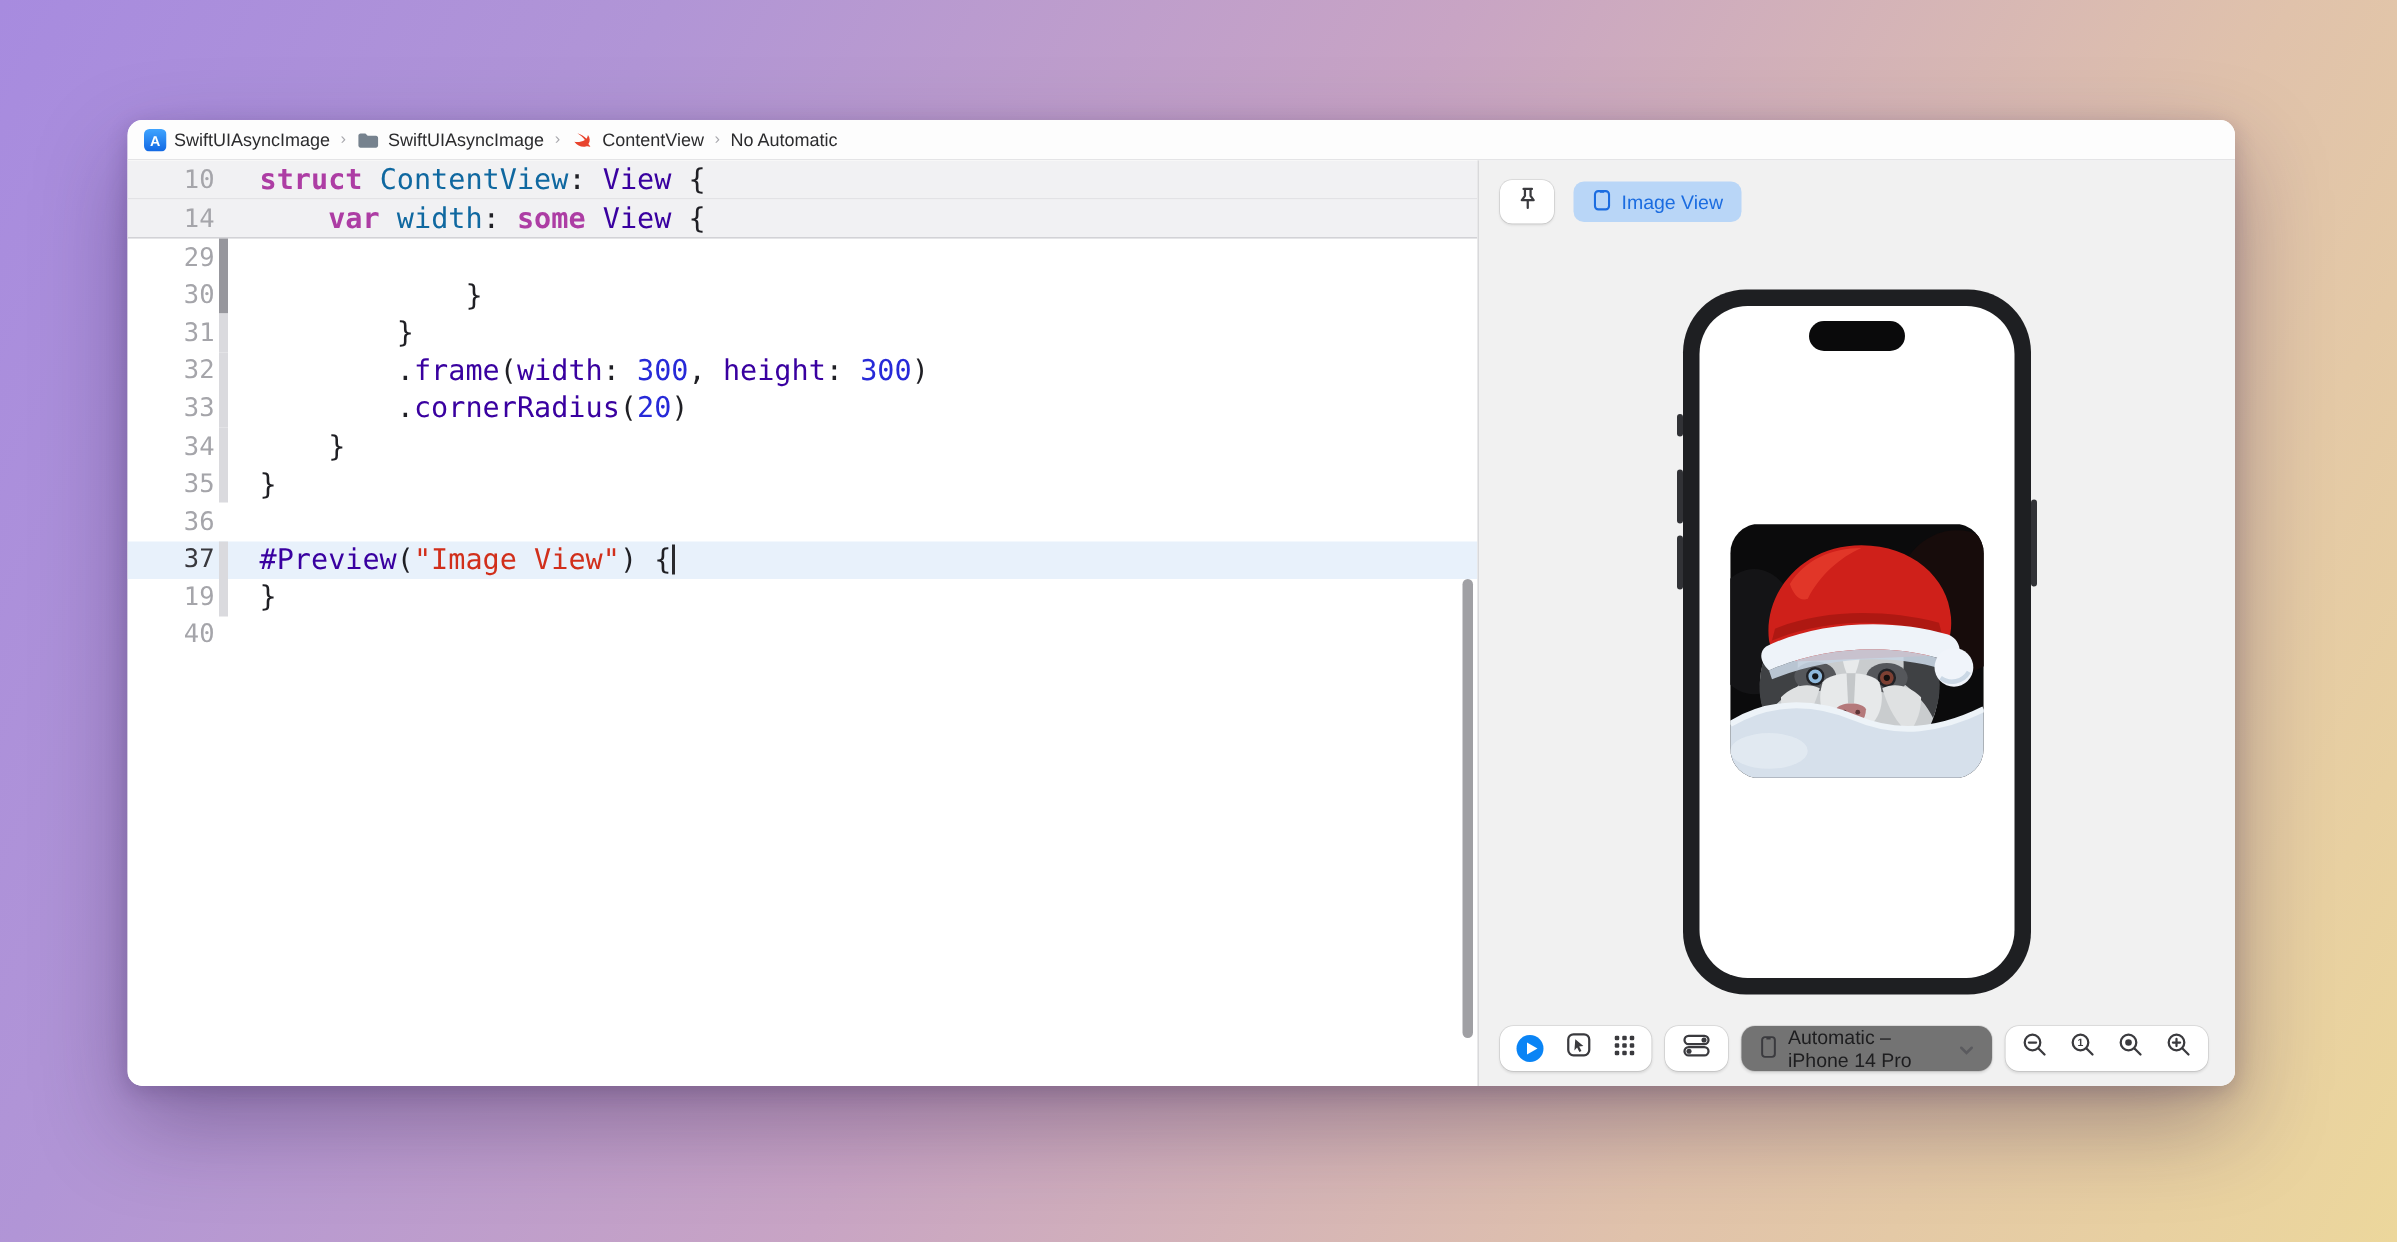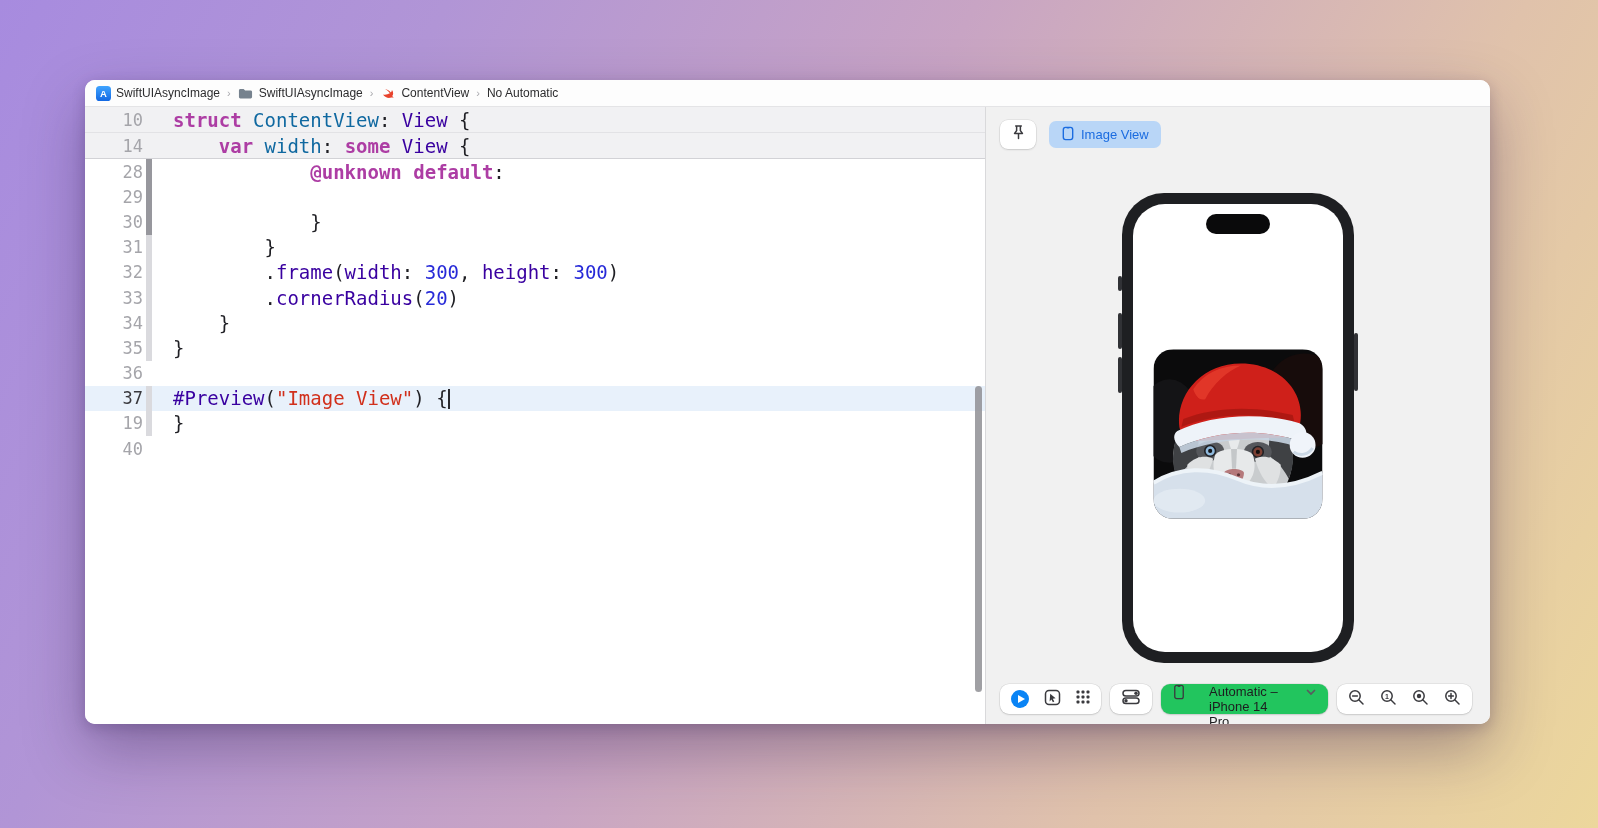--- a/index.html
+++ b/index.html
@@ -66,21 +66,21 @@
   .sbtn.b4 { right:-4px; top:140px; height:58px; }
   .shot { position:absolute; top:145px; left:50%; transform:translateX(-50%); width:169px; height:170px; border-radius:20px; overflow:hidden; }
   .shot svg { display:block; }
   
   .pbar { position:absolute; left:14px; right:18px; bottom:10px; display:flex; align-items:center; gap:9px; }
   .tgroup { background:#fff; border-radius:9px; height:30px; display:flex; align-items:center; gap:15px; padding:0 11px;
     box-shadow:0 0 0 .5px rgba(0,0,0,.10), 0 1px 2px rgba(0,0,0,.12); }
   .tbtn { display:flex; align-items:center; justify-content:center; cursor:pointer; }
   .playc { width:18px; height:18px; border-radius:50%; background:#0a84f5; display:flex; align-items:center; justify-content:center; }
   .playc .tri { width:0; height:0; border-left:7px solid #fff; border-top:4.5px solid transparent; border-bottom:4.5px solid transparent; margin-left:2px; }
-  .devsel { background:#22c55e; border-radius:9px; height:30px; display:flex; gap:24px; padding:0 12px;
+  .devsel { background:#737373; border-radius:9px; height:30px; display:flex; align-items:center; gap:7px; padding:0 12px;
     box-shadow:0 0 0 .5px rgba(0,0,0,.10), 0 1px 2px rgba(0,0,0,.12); font-size:13px; color:#1d1d1f; cursor:pointer; }
   .zoomg { margin-left:auto; }
 </style>
 </head>
 <body>
 
 <div class="window">
 
   <div class="jumpbar">
     <span class="crumb">
@@ -121,21 +121,20 @@
       <span>No Automatic</span>
     </span>
   </div>
 
   <div class="main">
 
     <div class="editor">
       <div>
           <div class="crow sticky"><span class="ln">10</span><span class="ribbon"></span><span class="ct"><span class="kw">struct</span><span class="pl"> </span><span class="ty">ContentView</span><span class="pl">: </span><span class="sdk">View</span><span class="pl"> {</span></span></div>
           <div class="crow sticky"><span class="ln">14</span><span class="ribbon"></span><span class="ct"><span class="pl">    </span><span class="kw">var</span><span class="pl"> </span><span class="ty">width</span><span class="pl">: </span><span class="kw">some</span><span class="pl"> </span><span class="sdk">View</span><span class="pl"> {</span></span></div>
-          <div class="crow"><span class="ln">28</span><span class="ribbon dark"></span><span class="ct"><span class="pl">            </span><span class="kw">@unknown</span><span class="pl"> </span><span class="kw">default</span><span class="pl">:</span></span></div>
           <div class="crow"><span class="ln">29</span><span class="ribbon dark"></span></div>
           <div class="crow"><span class="ln">30</span><span class="ribbon dark"></span><span class="ct"><span class="pl">            }</span></span></div>
           <div class="crow"><span class="ln">31</span><span class="ribbon light"></span><span class="ct"><span class="pl">        }</span></span></div>
           <div class="crow"><span class="ln">32</span><span class="ribbon light"></span><span class="ct"><span class="pl">        .</span><span class="fn">frame</span><span class="pl">(</span><span class="fn">width</span><span class="pl">: </span><span class="num">300</span><span class="pl">, </span><span class="fn">height</span><span class="pl">: </span><span class="num">300</span><span class="pl">)</span></span></div>
           <div class="crow"><span class="ln">33</span><span class="ribbon light"></span><span class="ct"><span class="pl">        .</span><span class="fn">cornerRadius</span><span class="pl">(</span><span class="num">20</span><span class="pl">)</span></span></div>
           <div class="crow"><span class="ln">34</span><span class="ribbon light"></span><span class="ct"><span class="pl">    }</span></span></div>
           <div class="crow"><span class="ln">35</span><span class="ribbon light"></span><span class="ct"><span class="pl">}</span></span></div>
           <div class="crow"><span class="ln">36</span><span class="ribbon"></span><span class="ct"></span></div>
           <div class="crow hl"><span class="ln">37</span><span class="ribbon light"></span><span class="ct"><span class="fn">#Preview</span><span class="pl">(</span><span class="str">"Image View"</span><span class="pl">) {</span><span class="caret"></span></span></div>
           <div class="crow"><span class="ln">19</span><span class="ribbon light"></span><span class="ct"><span class="pl">}</span></span></div>

